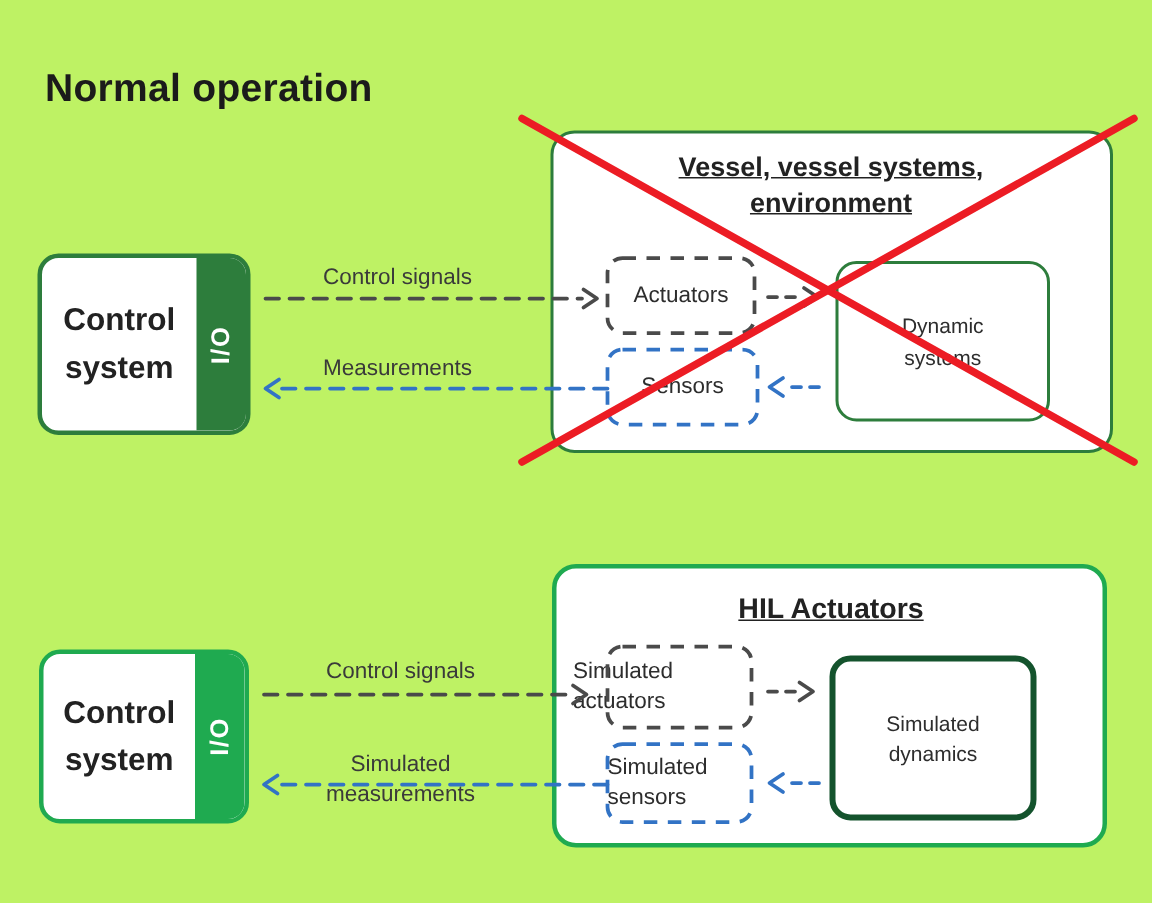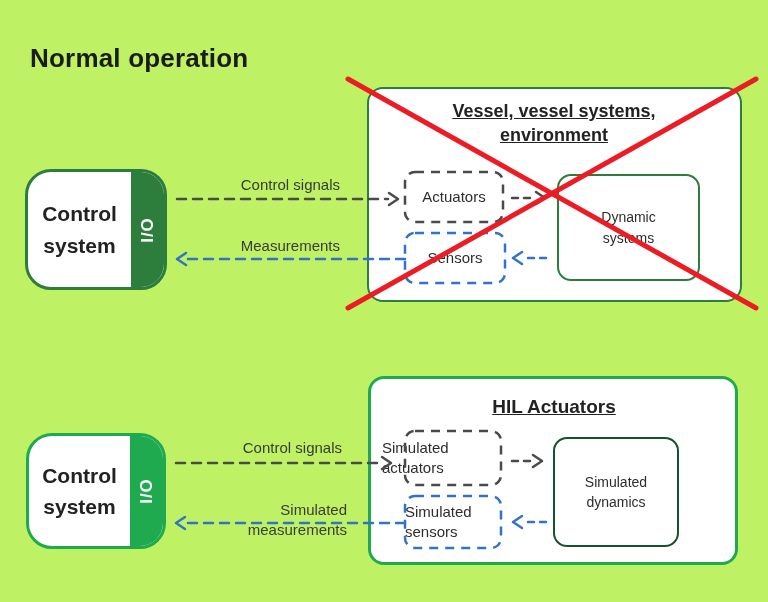--- a/index.html
+++ b/index.html
@@ -9,21 +9,21 @@
   }
   .abs{position:absolute;}
   .heading{
     font-size:26px;font-weight:800;color:#1b1b1b;letter-spacing:0.2px;
   }
   #heading-normal{left:30px;top:43px;}
   #heading-hil{left:30px;top:332px;}
 
   
   .control-box{
-    display:flex;box-sizing:border-box;border-radius:26px;overflow:hidden;background:#fff;
+    display:flex;box-sizing:border-box;border-radius:14px;overflow:hidden;background:#fff;
   }
   .control-box.dark{border:3px solid #2d7d3c;}
   .control-box.bright{border:3px solid #1faa50;}
   #control-top{left:25px;top:169px;width:142px;height:121px;}
   #control-bottom{left:26px;top:433px;width:140px;height:116px;}
   .control-label{
     flex:1;display:flex;align-items:center;justify-content:center;text-align:center;
     font-size:21px;font-weight:600;line-height:1.5;color:#222;padding:0 4px;
   }
   .io-strip{
@@ -44,36 +44,36 @@
   }
   #vessel-title{left:404px;top:99px;width:300px;font-size:18px;}
   #hil-title{left:404px;top:394px;width:300px;font-size:19px;}
 
   
   .inner-solid{
     box-sizing:border-box;border-radius:14px;background:#fff;
     display:flex;align-items:center;justify-content:center;text-align:center;
   }
   #dynamic-box{left:557px;top:174px;width:143px;height:107px;border:2px solid #2d7d3c;}
-  #simdyn-box{left:553px;top:437px;width:126px;height:110px;border:2px solid #14532d;}
+  #simdyn-box{left:553px;top:437px;width:138px;height:110px;border:4px solid #14532d;}
   .inner-solid .lbl{font-size:14px;font-weight:500;line-height:1.45;color:#2d2d2d;max-width:92px;}
 
   
   .dash-label{
     display:flex;align-items:center;justify-content:center;text-align:left;
     font-size:15px;color:#2d2d2d;line-height:1.35;
   }
   #actuators-label{left:405px;top:172px;width:98px;height:50px;}
   #sensors-label{left:405px;top:233px;width:100px;height:50px;}
   #simact-label{left:382px;top:431px;width:96px;height:54px;}
   #simsen-label{left:405px;top:496px;width:96px;height:52px;}
 
   
   .arrow-label{
-    text-align:right;font-size:15px;color:#3a3a3a;line-height:1.35;
+    text-align:center;font-size:15px;color:#3a3a3a;line-height:1.35;
   }
   #label-ctrl-top{left:190px;top:175px;width:150px;}
   #label-meas-top{left:190px;top:236px;width:150px;}
   #label-ctrl-bottom{left:192px;top:438px;width:150px;}
   #label-simmeas-bottom{left:187px;top:500px;width:160px;}
 
   #overlay{left:0;top:0;width:768px;height:602px;pointer-events:none;}
 </style>
 </head>
 <body>

